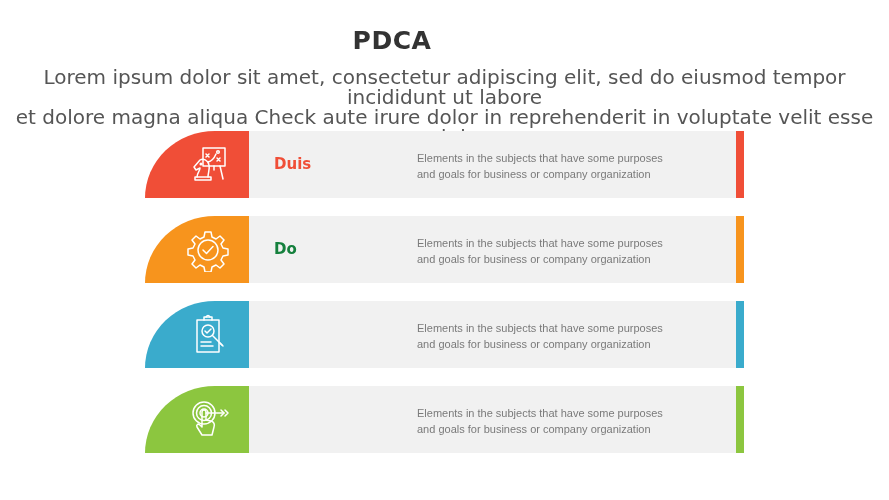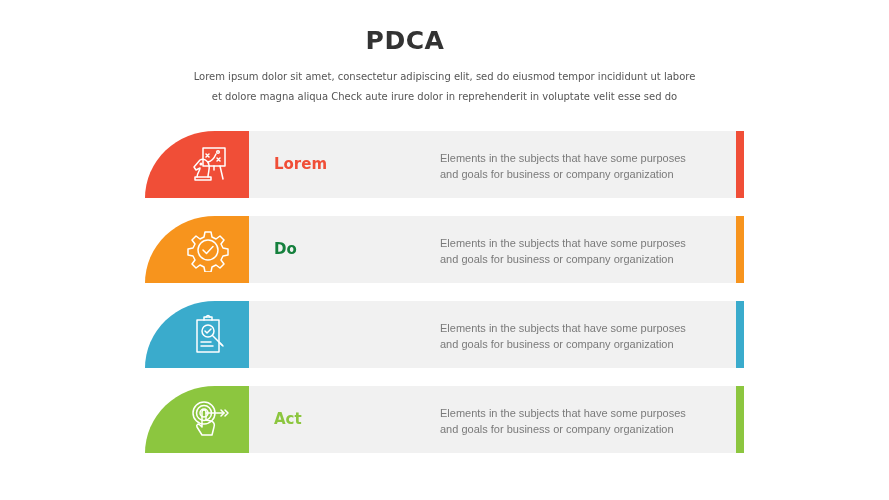--- a/index.html
+++ b/index.html
@@ -1,25 +1,25 @@
 <!DOCTYPE html>
 <html><head>
 <meta charset="utf-8">
 <style>
   * { box-sizing: border-box; margin: 0; padding: 0; }
   html, body { width: 889px; height: 500px; background: #ffffff; overflow: hidden; }
   body { position: relative; font-family: "DejaVu Sans", "Liberation Sans", sans-serif; }
 
   .title {
-    position: absolute; left: 17px; top: 26px; width: 776px; text-align: center;
+    position: absolute; left: 4px; top: 26px; width: 776px; text-align: center;
     font-size: 25px; font-weight: bold; color: #333333; letter-spacing: 0.5px;
   }
   .subtitle {
     position: absolute; left: 0; top: 67px; width: 889px; text-align: center;
-    font-size: 10px; line-height: 20px; color: #555555;
+    font-size: 20px; line-height: 20px; color: #555555;
   }
   .subtitle span { display: block; }
 
   .row {
     position: absolute; left: 145px; width: 599px; height: 67px;
   }
   .row .tab {
     position: absolute; left: 0; top: 0; width: 104px; height: 67px;
     border-top-left-radius: 70px 67px;
     display: flex; align-items: center; justify-content: center;
@@ -34,21 +34,21 @@
   }
   .row .label {
     position: absolute; left: 129px; top: 0; height: 67px; line-height: 67px;
     font-size: 15px; font-weight: bold;
   }
   .row .desc {
     position: absolute; left: 272px; top: 20px; width: 300px;
     font-size: 11px; line-height: 15.5px; color: #7a7a7a;
     font-family: "Liberation Sans", sans-serif;
   }
-  .row .desc span { display: block; white-space: nowrap; margin-left: 23px; }
+  .row .desc span { display: block; white-space: nowrap; }
   .icon svg { width: 44px; height: 44px; display: block; }
 </style>
 </head>
 <body>
 
 <div class="title">PDCA</div>
 <div class="subtitle">
   <span>Lorem ipsum dolor sit amet, consectetur adipiscing elit, sed do eiusmod tempor incididunt ut labore</span>
   <span>et dolore magna aliqua Check aute irure dolor in reprehenderit in voluptate velit esse sed do</span>
 </div>
@@ -65,21 +65,21 @@
         <path d="M22 19 q5 -1 8 -8"></path>
         <circle cx="32" cy="9" r="1.3"></circle>
         <path d="M9 37 h16 v-3 h-16 z"></path>
         <path d="M11 34 c0 -4 3 -6 3 -9 l-4 2 l-2 -3 l6 -7 c3 -2 8 0 9 5 c1 4 -1 8 -1 12"></path>
         <circle cx="15" cy="21" r="0.8"></circle>
       </svg>
     </span>
   </div>
   <div class="bar"></div>
   <div class="accent" style="background:#f04e37;"></div>
-  <div class="label" style="color:#f04e37;">Lorem</div>
+  <div class="label" style="color:#f04e37;">Duis</div>
   <div class="desc">
     <span>Elements in the subjects that have  some purposes</span>
     <span>and goals for business or company organization</span>
   </div>
 </div>
 
 <div class="row" style="top:216px;">
   <div class="tab" style="background:#f7941d;">
     <span class="icon">
       <svg viewBox="0 0 44 44" fill="none" stroke="#ffffff" stroke-width="1.5" stroke-linecap="round" stroke-linejoin="round">
@@ -130,18 +130,17 @@
         <circle cx="18" cy="15" r="7.5"></circle>
         <circle cx="18" cy="15" r="4"></circle>
         <line x1="20" y1="15" x2="38" y2="15"></line>
         <path d="M35 12 l3 3 l-3 3 M39 12 l3 3 l-3 3"></path>
         <path d="M16 17 v-3 a2 2 0 0 1 4 0 v8 l5 1 c3 1 4 3 3 6 l-2 8 h-10 l-5 -8 c-1 -2 1 -4 3 -2 l2 2 z"></path>
       </svg>
     </span>
   </div>
   <div class="bar"></div>
   <div class="accent" style="background:#8cc63f;"></div>
-  <div class="label" style="color:#8cc63f;">Act</div>
   <div class="desc">
     <span>Elements in the subjects that have  some purposes</span>
     <span>and goals for business or company organization</span>
   </div>
 </div>
 
 </body></html>

